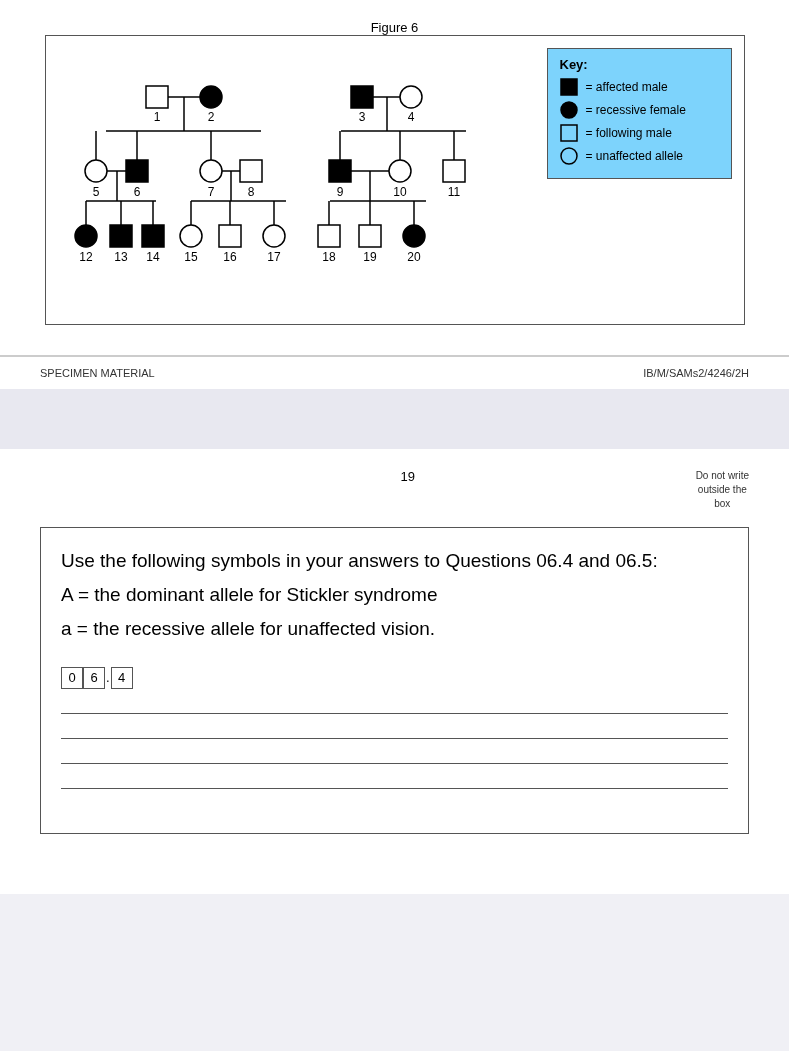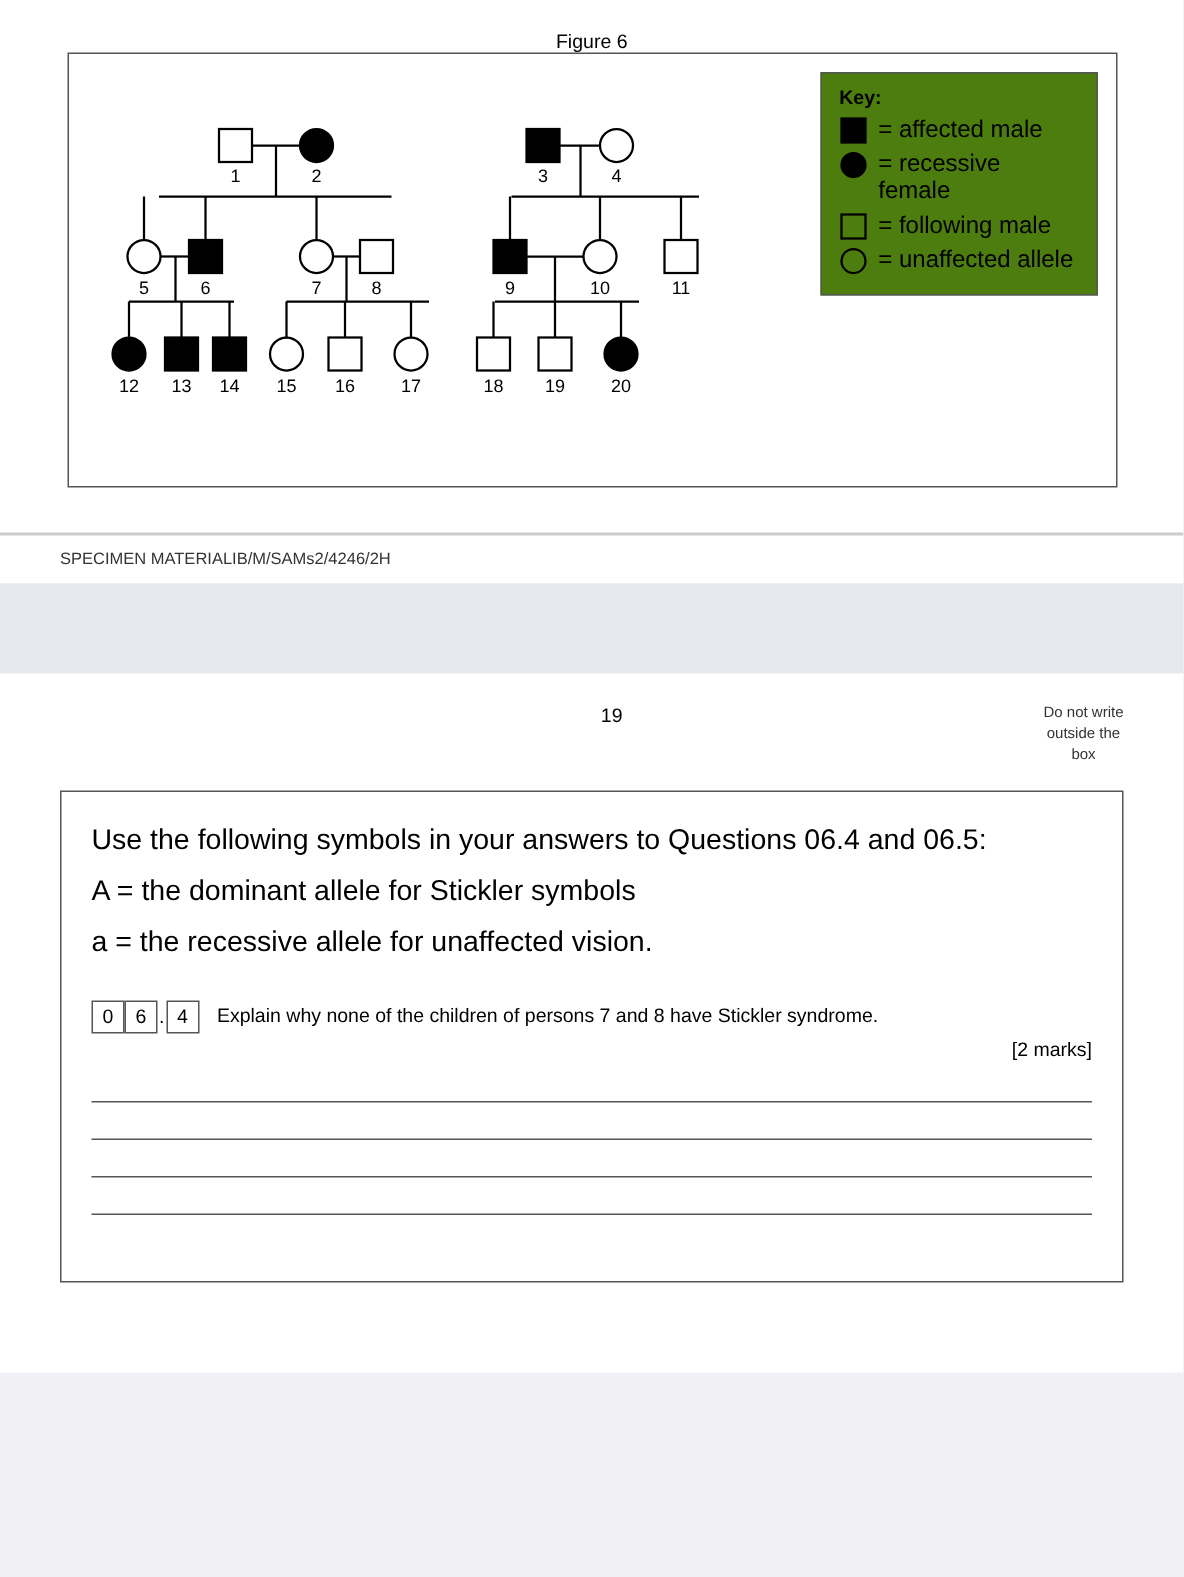--- a/index.html
+++ b/index.html
@@ -37,46 +37,47 @@
       position: absolute;
       top: 0; left: 0;
     }
 
     .key-box {
       position: absolute;
       top: 12px;
       right: 12px;
       border: 1.5px solid #555;
       padding: 8px 12px;
-      background: #4d7c0f;
+      background: #7dd3fc;
       width: 185px;
     }
 
     .key-title {
       font-weight: bold;
       margin-bottom: 6px;
       font-size: 13px;
     }
 
     .key-item {
       display: flex;
-      align-items: flex-start;
+      align-items: center;
       margin-bottom: 5px;
-      font-size: 16px;
+      font-size: 12px;
     }
 
     .key-symbol {
       width: 18px;
       height: 18px;
       margin-right: 8px;
       flex-shrink: 0;
     }
 
     .footer-bar {
       display: flex;
+      justify-content: space-between;
       padding: 10px 40px;
       background: #fff;
       border-top: 1px solid #ccc;
       font-size: 11px;
       color: #333;
     }
 
     .divider-section {
       background: #e8e8f0;
       height: 60px;
@@ -330,36 +331,32 @@
 <div class="page-bottom">
   <div class="page-number-row">
     <div style="width:80px"></div>
     <div class="page-number">19</div>
     <div class="do-not-write">Do not write<br>outside the<br>box</div>
   </div>
 
   <div class="question-box">
     <div class="instructions">
       <div>Use the following symbols in your answers to Questions 06.4 and 06.5:</div>
-      <div>A = the dominant allele for Stickler symbols</div>
+      <div>A = the dominant allele for Stickler syndrome</div>
       <div>a = the recessive allele for unaffected vision.</div>
     </div>
 
     <div class="question-row">
       <div class="question-num-box">
         <div class="num-cell">0</div>
         <div class="num-cell">6</div>
         <span class="num-dot">.</span>
         <div class="num-cell">4</div>
       </div>
 
-      <div class="question-text">
-        <div>Explain why none of the children of persons 7 and 8 have Stickler syndrome.</div>
-        <div class="marks-line">[2 marks]</div>
-      </div>
     </div>
 
     <div class="answer-lines">
       <div class="answer-line"></div>
       <div class="answer-line"></div>
       <div class="answer-line"></div>
       <div class="answer-line"></div>
     </div>
   </div>
 </div>

